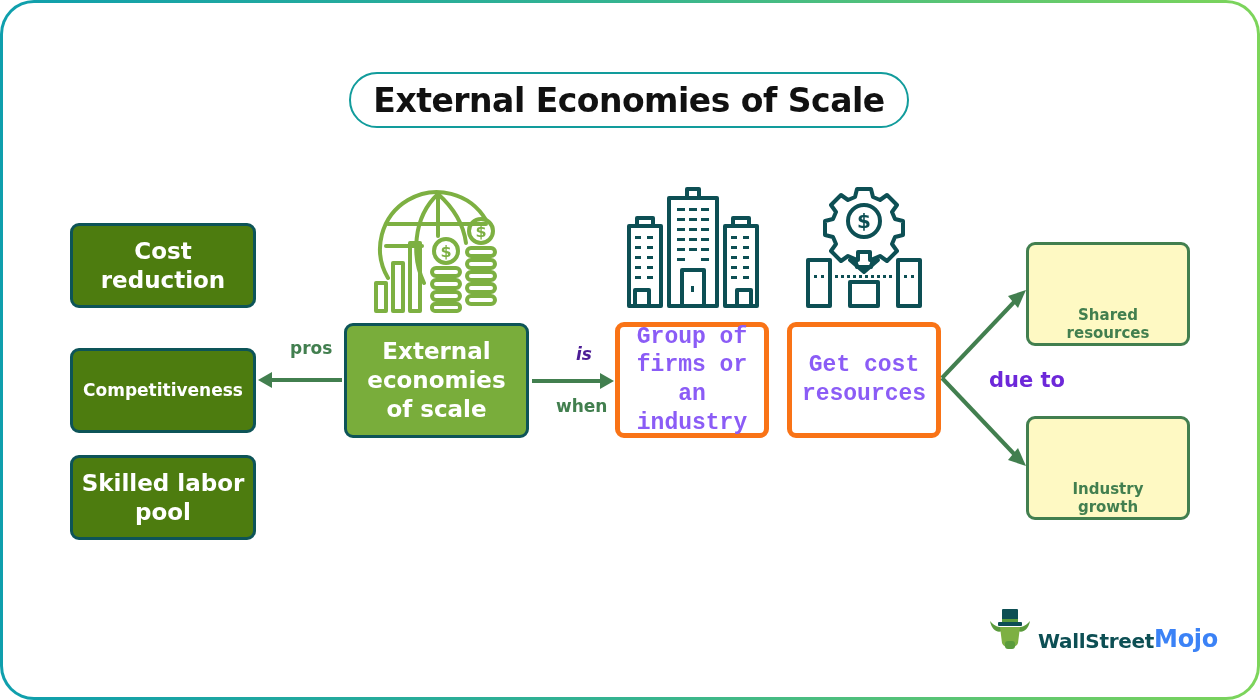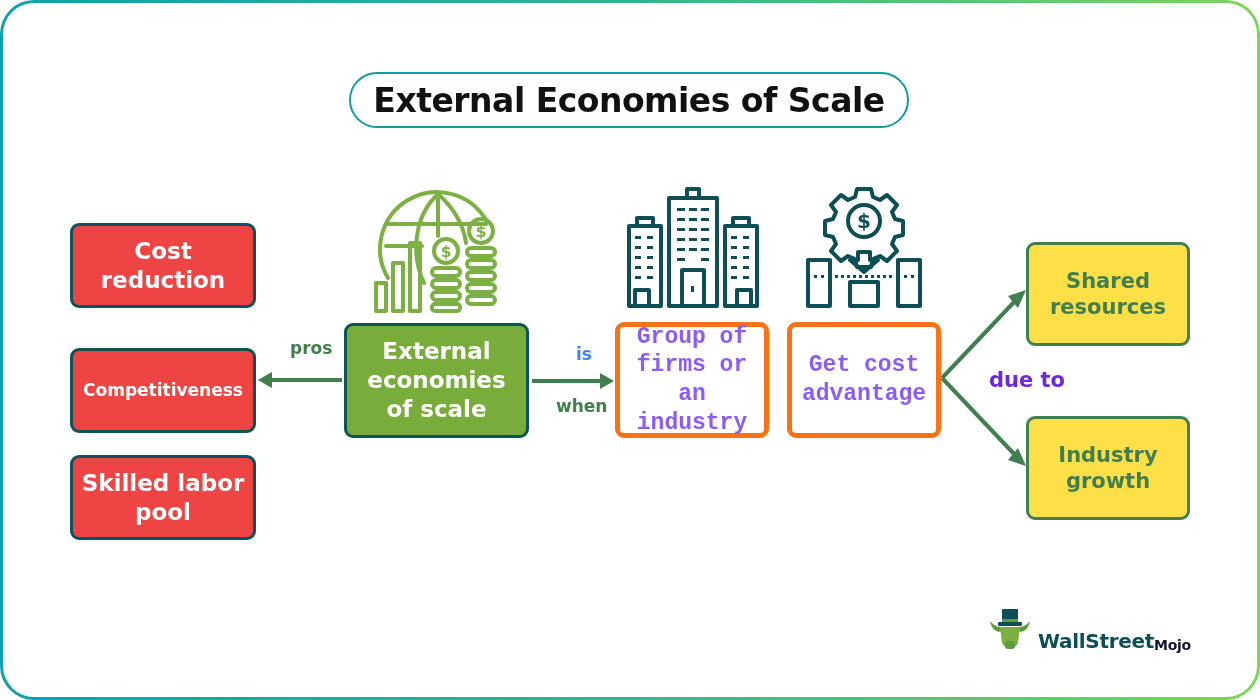--- a/index.html
+++ b/index.html
@@ -3,24 +3,24 @@
 <meta charset="utf-8">
 <style>
   html, body { margin:0; padding:0; }
   body { width:1260px; height:700px; position:relative; background:#ffffff; overflow:hidden; font-family:"DejaVu Sans", sans-serif; }
   .frame { position:absolute; left:0; top:0; width:1260px; height:700px; border-radius:34px; padding:3px; box-sizing:border-box;
            background:linear-gradient(90deg,#0f9fad 0%,#35b490 50%,#7dd55a 100%); }
   .frame-inner { width:100%; height:100%; background:#fff; border-radius:31px; position:relative; }
   .title-pill { position:absolute; left:349px; top:72px; width:560px; height:56px; box-sizing:border-box; border:2.5px solid #129c9c; border-radius:30px;
                 display:flex; align-items:center; justify-content:center; font-weight:bold; font-size:33px; color:#111; letter-spacing:-0.5px; }
   .box { position:absolute; box-sizing:border-box; border-radius:9px; display:flex; align-items:center; justify-content:center; text-align:center; font-weight:bold; line-height:1.25; }
-  .teal { background:#ef4444; border:3.5px solid #0d5458; color:#fff; font-size:23px; }
+  .teal { background:#4d7c0f; border:3.5px solid #0d5458; color:#fff; font-size:23px; }
   .green { background:#79ad3b; border:3.5px solid #0d5458; color:#fff; font-size:23px; }
   .outline-dark { background:#fff; border:5px solid #f97316; color:#8b5cf6; font-size:23px;font-family:Liberation Mono, monospace; }
-  .outline-green { background:#fde047; border:3px solid #427f4f; color:#427f4f; font-size:21px; }
+  .outline-green { background:#fef9c3; border:3px solid #427f4f; color:#427f4f; font-size:15px;align-items:flex-end; }
   .label { position:absolute; font-weight:bold; font-size:17px;margin-left:12px; }
   svg.abs { position:absolute; overflow:visible; }
 </style>
 </head>
 <body>
 
 <div class="frame">
   <div class="frame-inner"></div>
 </div>
 
@@ -66,21 +66,21 @@
     <rect x="95" y="84" width="28" height="8" rx="4"></rect>
     <rect x="95" y="96" width="28" height="8" rx="4"></rect>
     <rect x="95" y="108" width="28" height="8" rx="4"></rect>
   </g>
 </svg>
 
 <div class="box green" style="left:344px;top:323px;width:185px;height:115px;padding:0 10px;">
   <span>External economies of scale</span>
 </div>
 
-<div class="label" style="left:564px;top:344px;color:#3b82f6;">is</div>
+<div class="label" style="left:564px;top:344px;color:#4c1d95;font-style:italic;">is</div>
 <div class="label" style="left:544px;top:396px;color:#427f4f;text-align:right;">when</div>
 <svg class="abs" style="left:530px;top:371px;" width="86" height="20">
   <line x1="2" y1="10" x2="72" y2="10" stroke="#427f4f" stroke-width="4"></line>
   <polygon points="84,10 70,2 70,18" fill="#427f4f"></polygon>
 </svg>
 
 <svg class="abs" style="left:625px;top:186px;" width="135" height="122" viewBox="0 0 135 122">
   <g fill="none" stroke="#0d4f54" stroke-width="4" stroke-linejoin="round">
     <rect x="4" y="40" width="32" height="80"></rect>
     <rect x="12" y="32" width="16" height="8"></rect>
@@ -160,43 +160,43 @@
     <rect x="66" y="89" width="3" height="3"></rect>
       <rect x="72" y="89" width="3" height="3"></rect>
       <rect x="78" y="89" width="3" height="3"></rect>
     <rect x="84" y="89" width="3" height="3"></rect>
     <rect x="99" y="89" width="3" height="3"></rect>
       <rect x="106" y="89" width="3" height="3"></rect>
   </g>
 </svg>
 
 <div class="box outline-dark" style="left:787px;top:322px;width:154px;height:116px;padding:0 4px;">
-  <span>Get cost advantage</span>
+  <span>Get cost resources</span>
 </div>
 
 <svg class="abs" style="left:938px;top:286px;" width="100" height="190">
   <line x1="4" y1="92" x2="78" y2="14" stroke="#427f4f" stroke-width="4"></line>
   <polygon points="88,4 70,10 80,22" fill="#427f4f"></polygon>
   <line x1="4" y1="92" x2="78" y2="170" stroke="#427f4f" stroke-width="4"></line>
   <polygon points="88,180 80,162 70,174" fill="#427f4f"></polygon>
 </svg>
 <div class="label" style="left:977px;top:368px;color:#6d28d9;font-size:21px;">due to</div>
 
 <div class="box outline-green" style="left:1026px;top:242px;width:164px;height:104px;padding:0 8px;">
   <span>Shared resources</span>
 </div>
-<div class="box outline-green" style="left:1026px;top:416px;width:164px;height:104px;padding:16px 30px;">
+<div class="box outline-green" style="left:1026px;top:416px;width:164px;height:104px;padding:0 30px;">
   <span>Industry growth</span>
 </div>
 
 <div style="position:absolute;left:988px;top:607px;display:flex;align-items:flex-end;">
   <svg width="44" height="46" viewBox="0 0 44 46">
     <path d="M2 14 C4 24 10 26 14 24 L14 20 C8 20 6 18 2 14 Z" fill="#5a9b3c"></path>
     <path d="M42 14 C40 24 34 26 30 24 L30 20 C36 20 38 18 42 14 Z" fill="#5a9b3c"></path>
     <rect x="14" y="2" width="16" height="14" rx="1" fill="#0d4f54"></rect>
     <rect x="10" y="15" width="24" height="4" rx="1" fill="#0d4f54"></rect>
     <rect x="14" y="12" width="16" height="3" fill="#5a9b3c"></rect>
     <path d="M12 20 H32 L30 36 C28 42 16 42 14 36 Z" fill="#7db042"></path>
     <rect x="17" y="34" width="10" height="8" rx="3" fill="#5a9b3c"></rect>
   </svg>
   <span style="font-weight:bold;font-size:20px;color:#0d4f54;margin-left:6px;letter-spacing:-0.3px;">WallStreet</span>
-    <span style="font-weight:bold;font-size:14px;color:#0f172a;letter-spacing:-0.3px;">Mojo</span>
+    <span style="font-weight:bold;font-size:24px;color:#3b82f6;letter-spacing:-0.3px;">Mojo</span>
 </div>
 
 </body></html>

